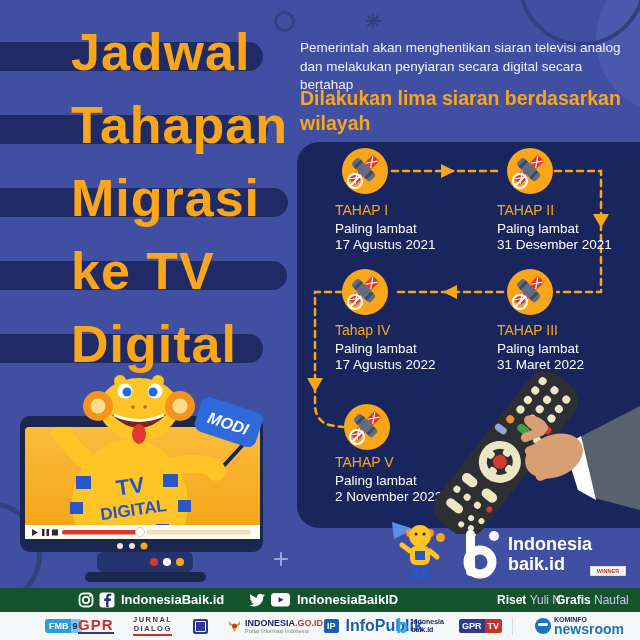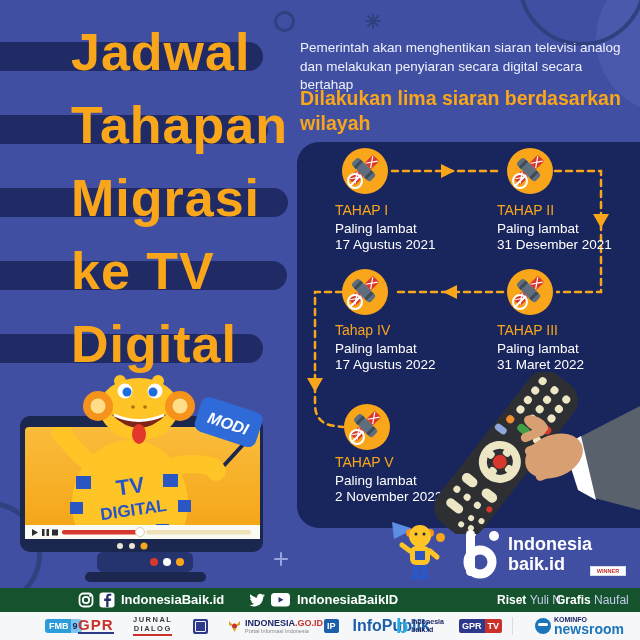--- a/index.html
+++ b/index.html
@@ -43,21 +43,21 @@
   .plogo { position:absolute; top:0; height:28px; display:flex; align-items:center; }
   .fmb-tag { background:#2D9CDB; color:#FFF; font-size:9px; font-weight:700; padding:2px 2px 2px 4px; border-radius:3px 0 0 3px;margin-left:21px; }
   .fmb-num { background:#7FC4EA; color:#1B2864; font-size:9px; font-weight:700; padding:2px 4px 2px 2px; border-radius:0 3px 3px 0; }
   .gpr-word { color:#C8322B; font-size:15px; font-weight:700; letter-spacing:1px; border-bottom:2px solid #2D3A8C; line-height:14px; }
   .jurnal { color:#3A3A3A; font-size:7.5px; font-weight:700; letter-spacing:1.5px; line-height:8.5px; text-align:center; border-bottom:2px solid #C8322B; padding-bottom:1px; }
   .emblem { width:15px; height:15px; background:#2D3A8C; border-radius:2px; position:relative; }
   .emblem::after { content:""; position:absolute; inset:2px; border:1px solid #F6F7F9; border-radius:1px; }
   .goid-name { font-size:9px; font-weight:700; color:#1B2864; line-height:10px; }
   .goid-name .red { color:#C8322B; }
   .goid-tag { font-size:5.5px; color:#888; }
-  .ip-sq { background:#1B5FAA; color:#FFF; font-size:9px; font-weight:700; padding:2px 3px; border-radius:2px; margin-right:14px; }
+  .ip-sq { background:#1B5FAA; color:#FFF; font-size:9px; font-weight:700; padding:2px 3px; border-radius:2px; margin-right:7px; }
   .ip-name { color:#1B5FAA; font-size:16px; font-weight:700; }
   .bk-b { color:#29ABE2; font-size:20px; font-weight:700; margin-right:3px; }
   .bk-t { color:#1B2864; font-size:7px; font-weight:700; line-height:8px; }
   .gprtv-g { background:#2D3A8C; color:#FFF; font-size:9px; font-weight:700; padding:2px 3px; border-radius:2px 0 0 2px; }
   .gprtv-t { background:#C8322B; color:#FFF; font-size:9px; font-weight:700; padding:2px 3px; border-radius:0 2px 2px 0; }
   .nr-circle { width:16px; height:16px; border-radius:50%; background:#1B75BB; margin-right:3px; position:relative; }
   .nr-circle::after { content:""; position:absolute; left:3px; top:5px; width:10px; height:3px; background:#FFF; border-radius:2px; }
   .nr-kominfo { color:#1B2864; font-size:7px; font-weight:700; line-height:7px; }
   .nr-news { color:#1B75BB; font-size:14px; font-weight:700; line-height:13px; }
   .vdiv { position:absolute; left:512px; top:617px; width:1px; height:18px; background:#D8DCE5; }

